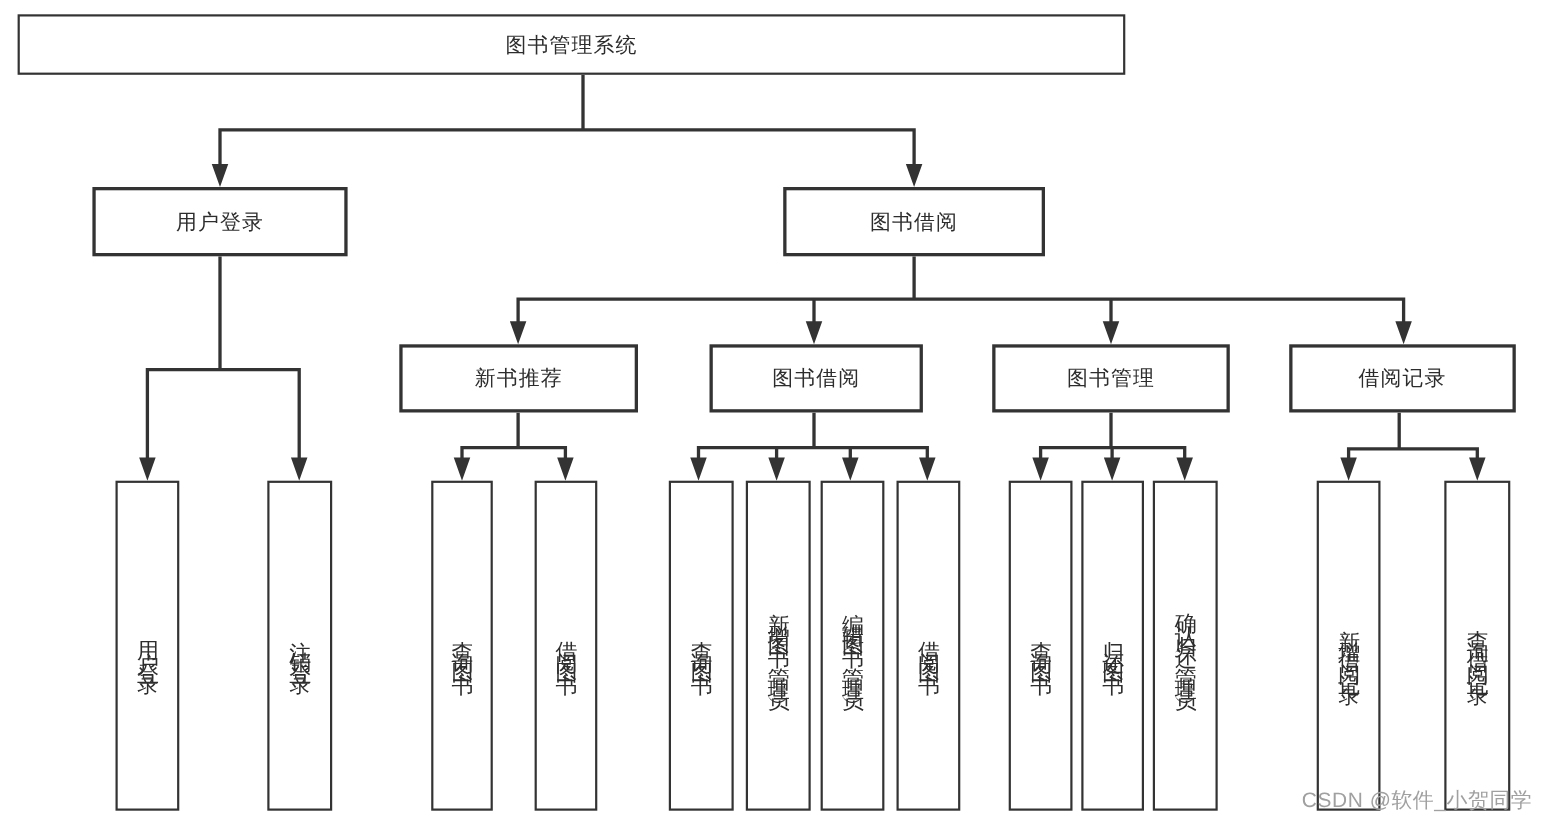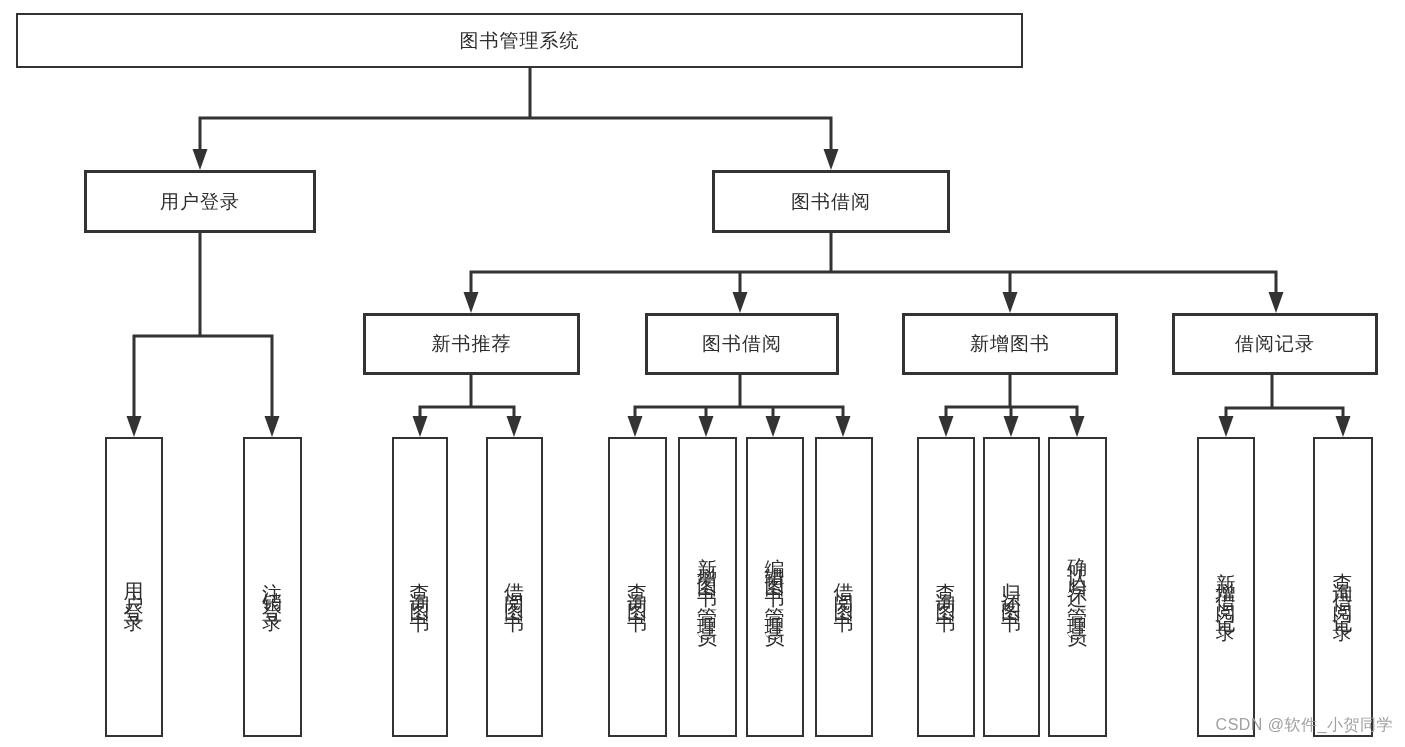--- a/index.html
+++ b/index.html
@@ -23,21 +23,21 @@
   }
   .hnode{font-size:19px;letter-spacing:1px;white-space:nowrap;}
   .root{border-width:2px;}
   .vnode{
     border-width:2.5px;
     writing-mode:vertical-rl;text-orientation:mixed;
     font-size:20px;letter-spacing:10px;line-height:1;
   }
   .watermark{
     position:absolute;top:715px;right:12px;z-index:3;
-    font-size:16px;letter-spacing:.5px;color:var(--watermark);
+    font-size:19px;letter-spacing:.5px;color:var(--watermark);
     white-space:nowrap;
   }
 </style>
 </head>
 <body>
 
 <svg class="wires" width="1405" height="747" viewBox="0 0 1405 747" aria-hidden="true">
   <path fill="none" stroke="currentColor" stroke-width="3" d="
     M530 68 V118
     M198.5 118 H832.5
@@ -94,21 +94,21 @@
     M1335.5 416 L1350.5 416 L1343 437 Z"></path>
 </svg>
 
 <div class="node hnode root" style="left:16px;top:13px;width:1007px;height:55px;">图书管理系统</div>
 
 <div class="node hnode" style="left:84px;top:170px;width:232px;height:63px;">用户登录</div>
 <div class="node hnode" style="left:712px;top:170px;width:238px;height:63px;">图书借阅</div>
 
 <div class="node hnode" style="left:363px;top:313px;width:217px;height:62px;">新书推荐</div>
 <div class="node hnode" style="left:645px;top:313px;width:194px;height:62px;">图书借阅</div>
-<div class="node hnode" style="left:902px;top:313px;width:216px;height:62px;">新增图书</div>
+<div class="node hnode" style="left:902px;top:313px;width:216px;height:62px;">图书管理</div>
 <div class="node hnode" style="left:1172px;top:313px;width:206px;height:62px;">借阅记录</div>
 
 <div class="node vnode" style="left:105px;top:437px;width:58px;height:300px;">用户登录</div>
 <div class="node vnode" style="left:243px;top:437px;width:59px;height:300px;">注销登录</div>
 
 <div class="node vnode" style="left:392px;top:437px;width:56px;height:300px;">查询图书</div>
 <div class="node vnode" style="left:486px;top:437px;width:57px;height:300px;">借阅图书</div>
 
 <div class="node vnode" style="left:608px;top:437px;width:59px;height:300px;">查询图书</div>
 <div class="node vnode" style="left:678px;top:437px;width:59px;height:300px;">新增图书（管理员）</div>

